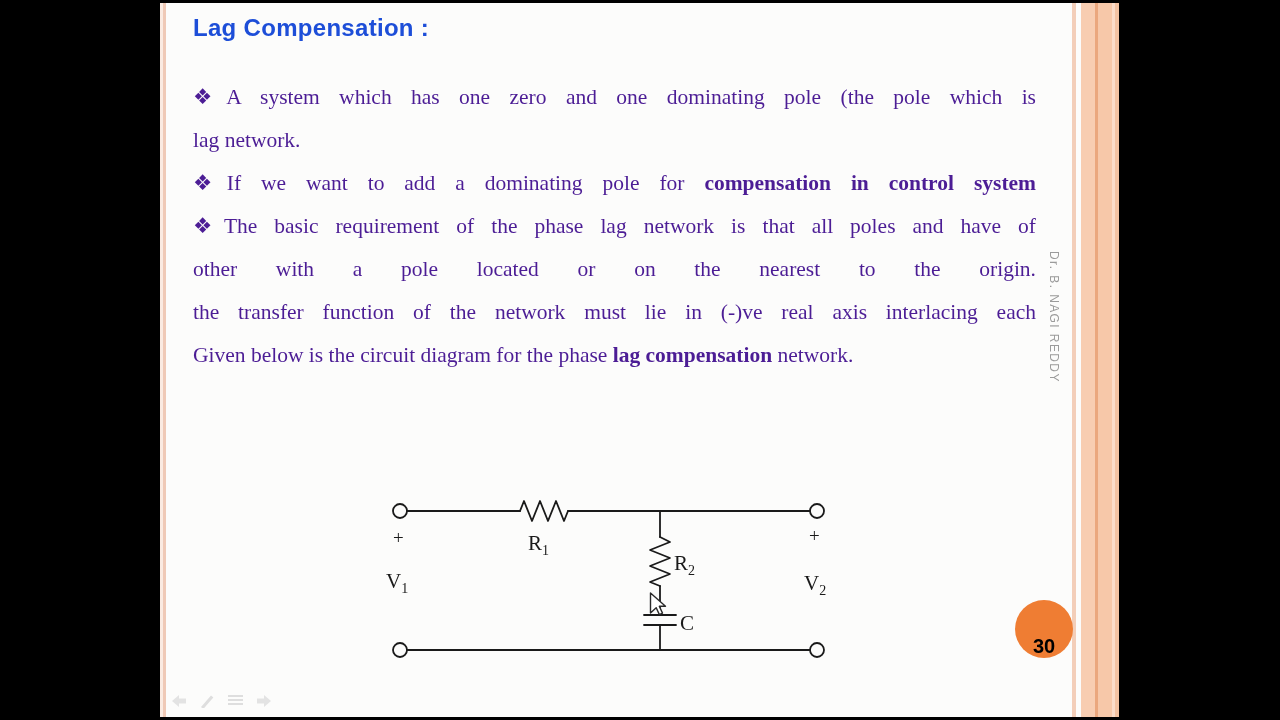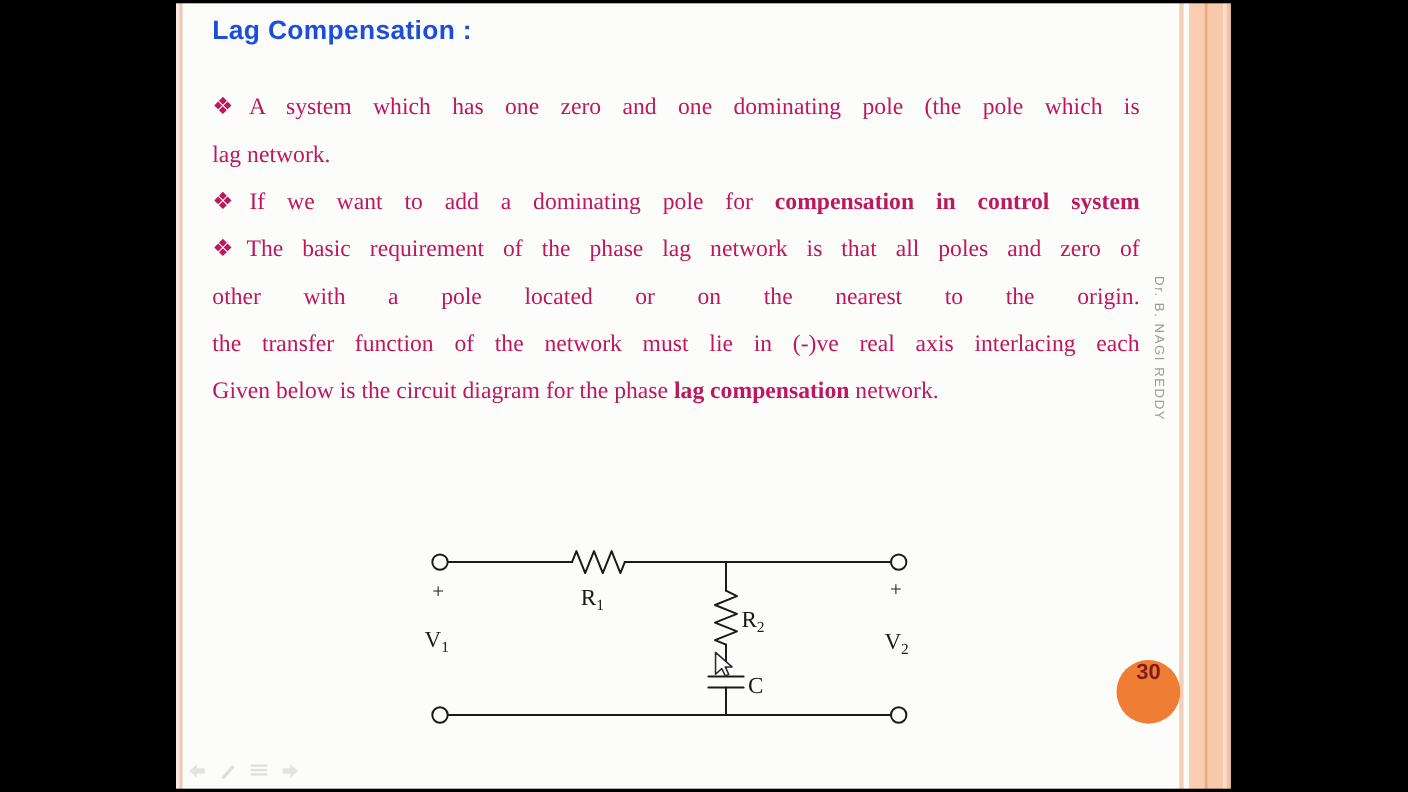--- a/index.html
+++ b/index.html
@@ -37,21 +37,21 @@
     position: absolute; left: 193px; top: 14px;
     font-family: "Liberation Sans", sans-serif;
     font-size: 24px; font-weight: bold; color: #1d4ed8;
     letter-spacing: 0.3px;
   }
 
   
   .body-text {
     position: absolute; left: 193px; top: 76px; width: 843px;
     font-family: "Liberation Serif", serif;
-    font-size: 21.5px; color: #be185d;
+    font-size: 21.5px; color: #4c1d95;
   }
   .bline { height: 43px; line-height: 43px; white-space: nowrap; }
   .bline.stretch { text-align: justify; text-align-last: justify; white-space: normal; }
   .bline b { font-weight: bold; }
 
   
   .circuit-svg { position: absolute; left: 368px; top: 478px; }
   .circuit-svg text {
     font-family: "Liberation Serif", serif;
     font-size: 21px; fill: #1A1A1A;
@@ -65,22 +65,22 @@
     writing-mode: vertical-rl;
     font-size: 12px; color: #9B9B9B; letter-spacing: 1.4px;
     font-family: "Liberation Sans", sans-serif;
   }
 
   
   .page-badge {
     position: absolute; left: 1015px; top: 600px;
     width: 58px; height: 58px; border-radius: 50%;
     background: #EF7D33;
-    display: flex; align-items: flex-start; justify-content: center;
-    color: #7f1d1d; font-size: 20px; font-weight: bold;
+    display: flex; align-items: flex-end; justify-content: center;
+    color: #000000; font-size: 20px; font-weight: bold;
     font-family: "Liberation Sans", sans-serif;
   }
 
   
   .presenter-toolbar {
     position: absolute; left: 171px; top: 693px;
     display: flex; gap: 12px; align-items: center;
   }
   .presenter-toolbar svg { display: block; }
 
@@ -105,21 +105,21 @@
 <div class="bar-right"></div>
 <div class="bar-top"></div>
 <div class="bar-bottom"></div>
 
 <div class="title">Lag Compensation :</div>
 
 <div class="body-text">
   <div class="bline stretch"><span>❖A system which has one zero and one dominating pole (the pole which is</span></div>
   <div class="bline"><span>lag network.</span></div>
   <div class="bline stretch"><span>❖If we want to add a dominating pole for </span><b>compensation in control system</b></div>
-  <div class="bline stretch"><span>❖The basic requirement of the phase lag network is that all poles and zero of</span></div>
+  <div class="bline stretch"><span>❖The basic requirement of the phase lag network is that all poles and have of</span></div>
   <div class="bline stretch"><span>other with a pole located or on the nearest to the origin.</span></div>
   <div class="bline stretch"><span>the transfer function of the network must lie in (-)ve real axis interlacing each</span></div>
   <div class="bline"><span>Given below is the circuit diagram for the phase </span><b>lag compensation</b><span> network.</span></div>
 </div>
 
 <svg class="circuit-svg" width="484" height="192" viewBox="0 0 484 192">
   <g stroke="#1A1A1A" stroke-width="1.8" fill="none" stroke-linecap="round" stroke-linejoin="round">
 
     <path d="M39,33 H152"></path>
 

